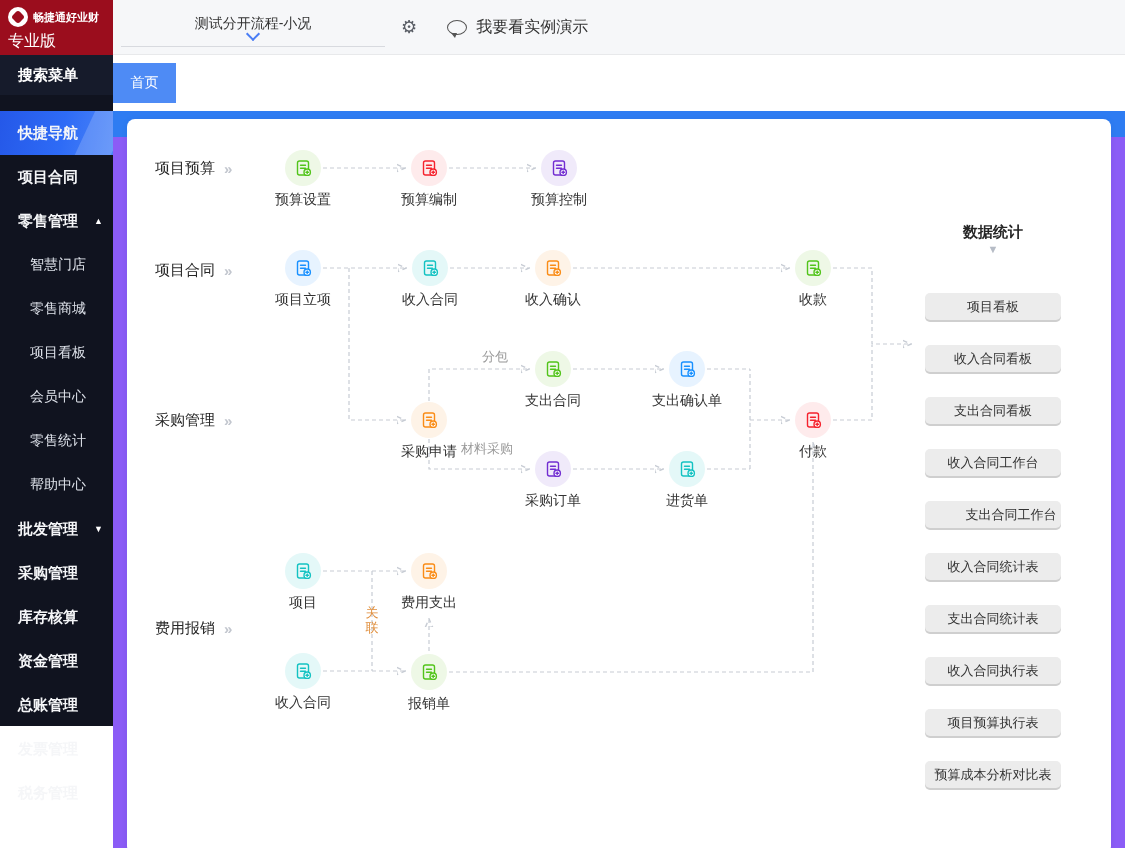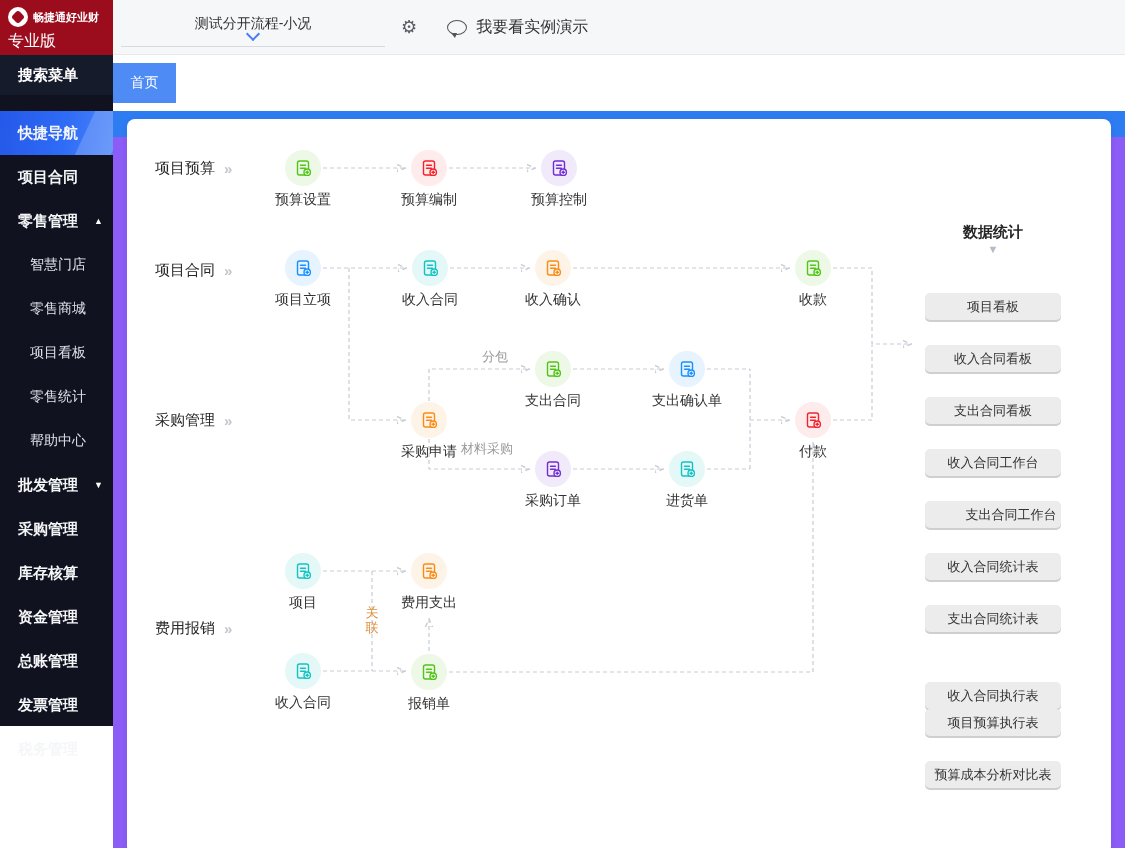--- a/index.html
+++ b/index.html
@@ -109,20 +109,23 @@
         <span class="arrow">▲</span>
       </div>
       <div class="side-item sub">
         <span>智慧门店</span>
       </div>
       <div class="side-item sub">
         <span>零售商城</span>
       </div>
       <div class="side-item sub">
         <span>项目看板</span>
+      </div>
+      <div class="side-item sub">
+        <span>会员中心</span>
       </div>
       <div class="side-item sub">
         <span>零售统计</span>
       </div>
       <div class="side-item sub">
         <span>帮助中心</span>
       </div>
       <div class="side-item">
         <span>批发管理</span>
         <span class="arrow">▼</span>
@@ -398,18 +401,18 @@
     <div class="stats-title">数据统计</div>
     <div class="stats-arrow">▼</div>
     <div id="stats">
         <div class="stat-btn" style="top: 174px;">项目看板</div>
         <div class="stat-btn" style="top: 226px;">收入合同看板</div>
         <div class="stat-btn" style="top: 278px;">支出合同看板</div>
         <div class="stat-btn" style="top: 330px;">收入合同工作台</div>
         <div class="stat-btn" style="top: 382px; padding-left: 36px;">支出合同工作台</div>
         <div class="stat-btn" style="top: 434px;">收入合同统计表</div>
         <div class="stat-btn" style="top: 486px;">支出合同统计表</div>
-        <div class="stat-btn" style="top: 563px;">收入合同执行表</div>
+        <div class="stat-btn" style="top: 538px;">收入合同执行表</div>
         <div class="stat-btn" style="top: 590px;">项目预算执行表</div>
         <div class="stat-btn" style="top: 642px;">预算成本分析对比表</div>
       </div>
   </div>
 </div>
 
 </body></html>

